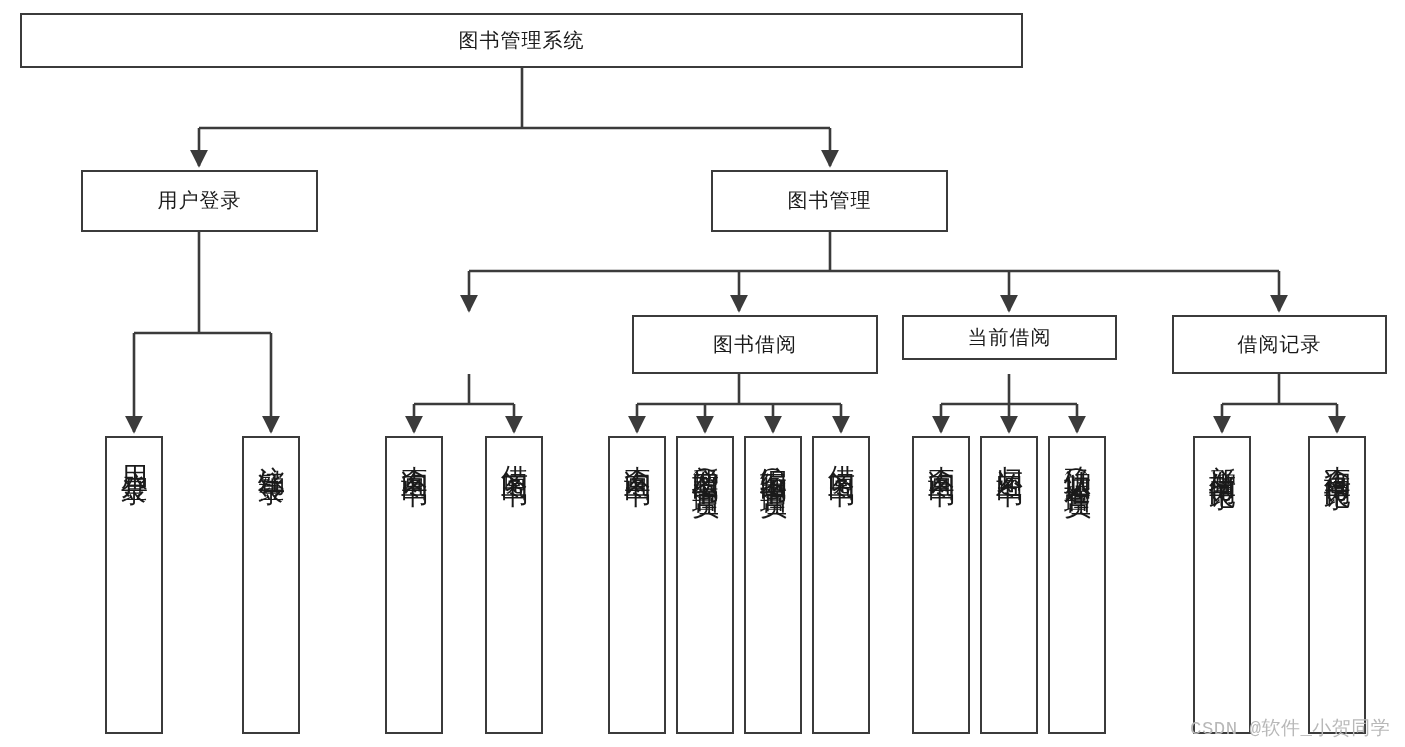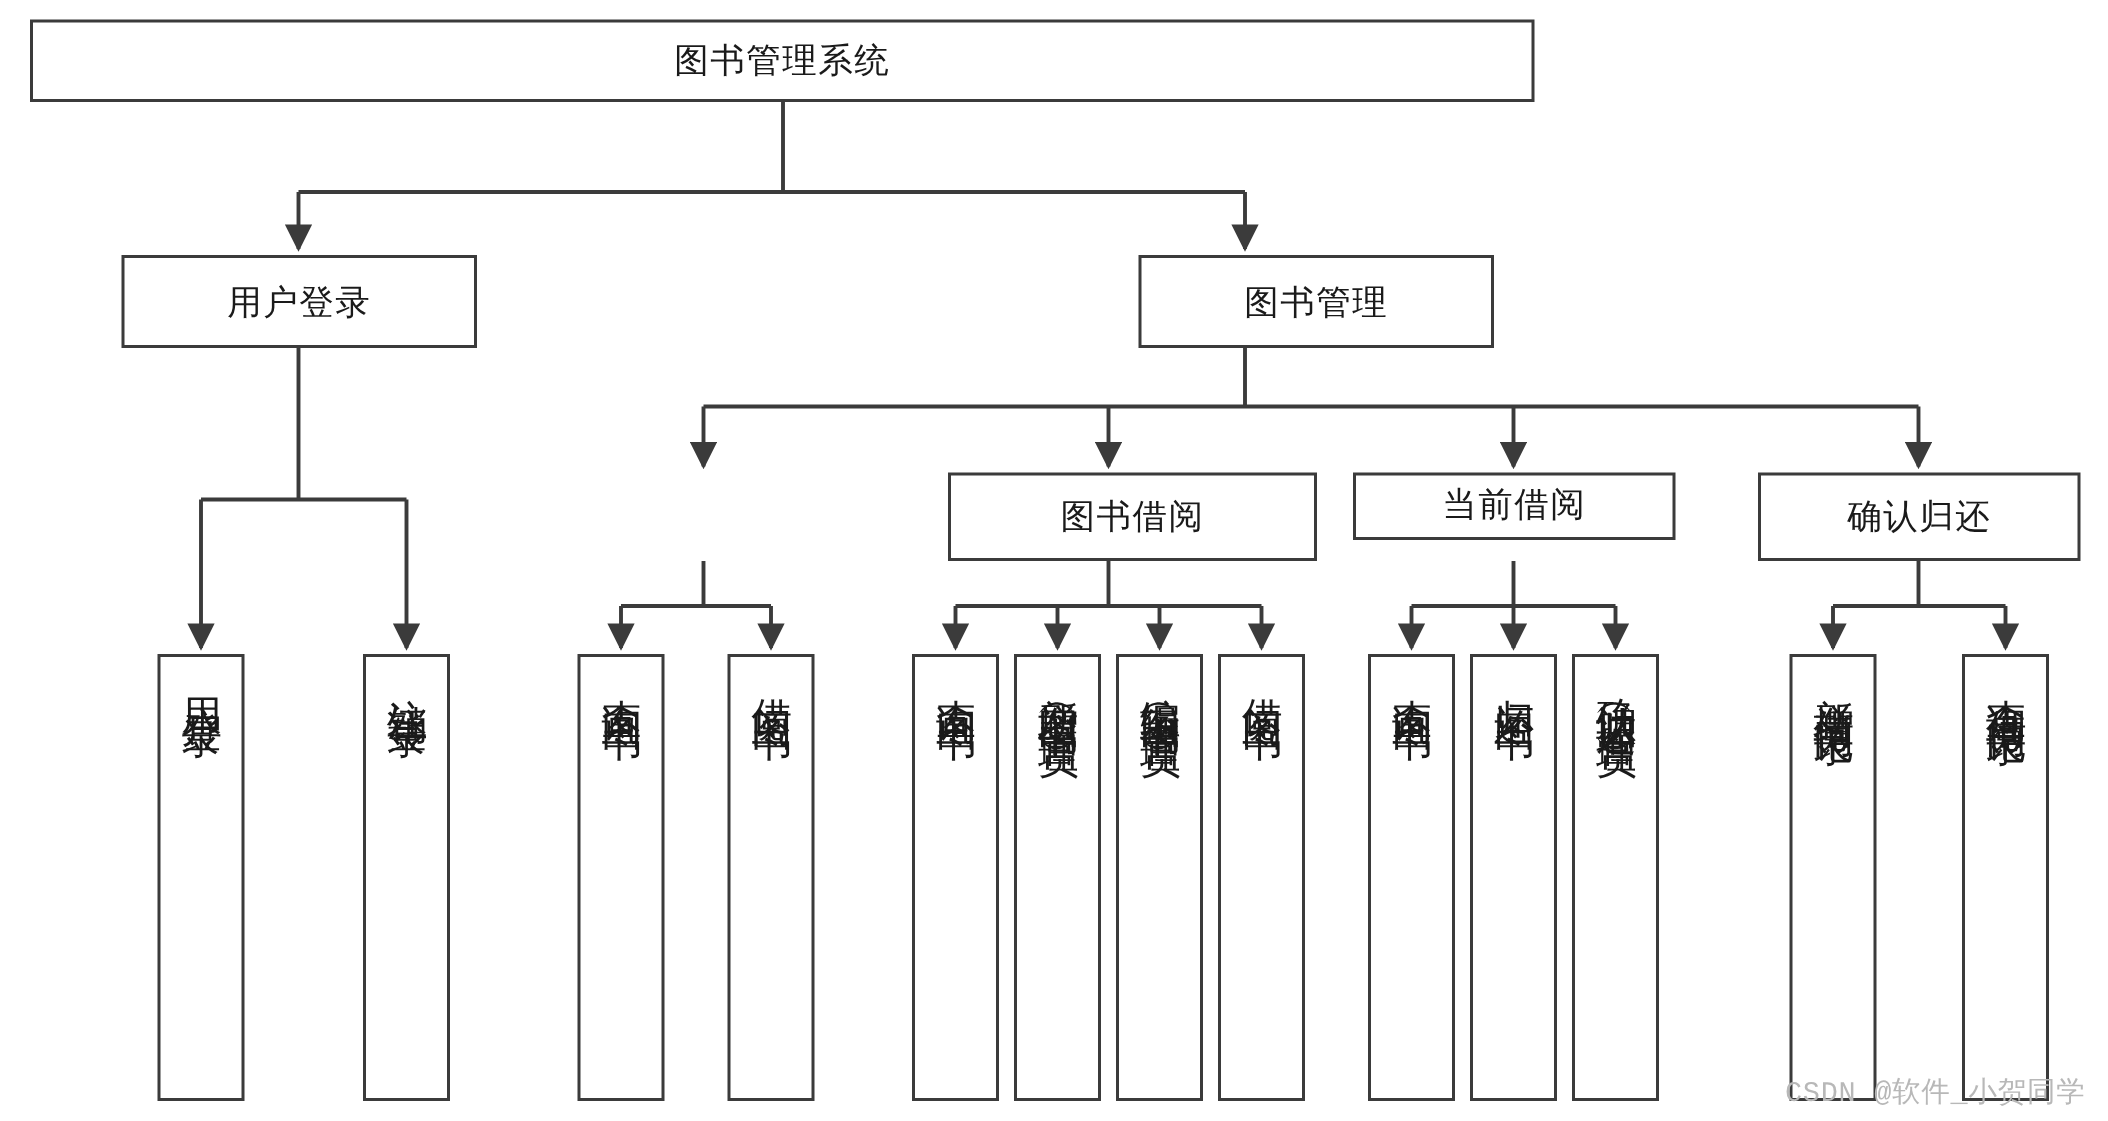--- a/index.html
+++ b/index.html
@@ -35,21 +35,21 @@
     color: #1a1a1a;
   }
   .node .label {
     display: block;
     text-align: center;
     line-height: 1.08;
     white-space: nowrap;
   }
   
   .node.h .label {
-    font-size: 23px;
+    font-size: 20px;
     letter-spacing: 1px;
   }
   
   .node.v {
     align-items: flex-start;
     justify-content: center;
     padding-top: 0px;
   }
   .node.v .label {
     writing-mode: vertical-rl;
@@ -127,32 +127,32 @@
     </g>
   </svg>
 
   <div class="node h" style="left:20px; top:13px; width:1003px; height:55px;">
     <span class="label">图书管理系统</span>
   </div>
 
   <div class="node h" style="left:81px; top:170px; width:237px; height:62px;">
     <span class="label">用户登录</span>
   </div>
-  <div class="node h" style="left:711px; top:170px; width:237px; height:62px;margin-left:48px;">
+  <div class="node h" style="left:711px; top:170px; width:237px; height:62px;">
     <span class="label">图书管理</span>
   </div>
 
   <div class="node h" style="left:632px; top:315px; width:246px; height:59px;">
     <span class="label">图书借阅</span>
   </div>
   <div class="node h" style="left:902px; top:315px; width:215px; height:45px;font-family:Liberation Serif, serif;">
     <span class="label">当前借阅</span>
   </div>
   <div class="node h" style="left:1172px; top:315px; width:215px; height:59px;">
-    <span class="label">确认归还</span>
+    <span class="label">借阅记录</span>
   </div>
 
   <div class="node v" style="left:105px; top:436px; width:58px; height:298px;">
     <span class="label">用户登录</span>
   </div>
   <div class="node v" style="left:242px; top:436px; width:58px; height:298px;">
     <span class="label">注销登录</span>
   </div>
 
   <div class="node v" style="left:385px; top:436px; width:58px; height:298px;">

